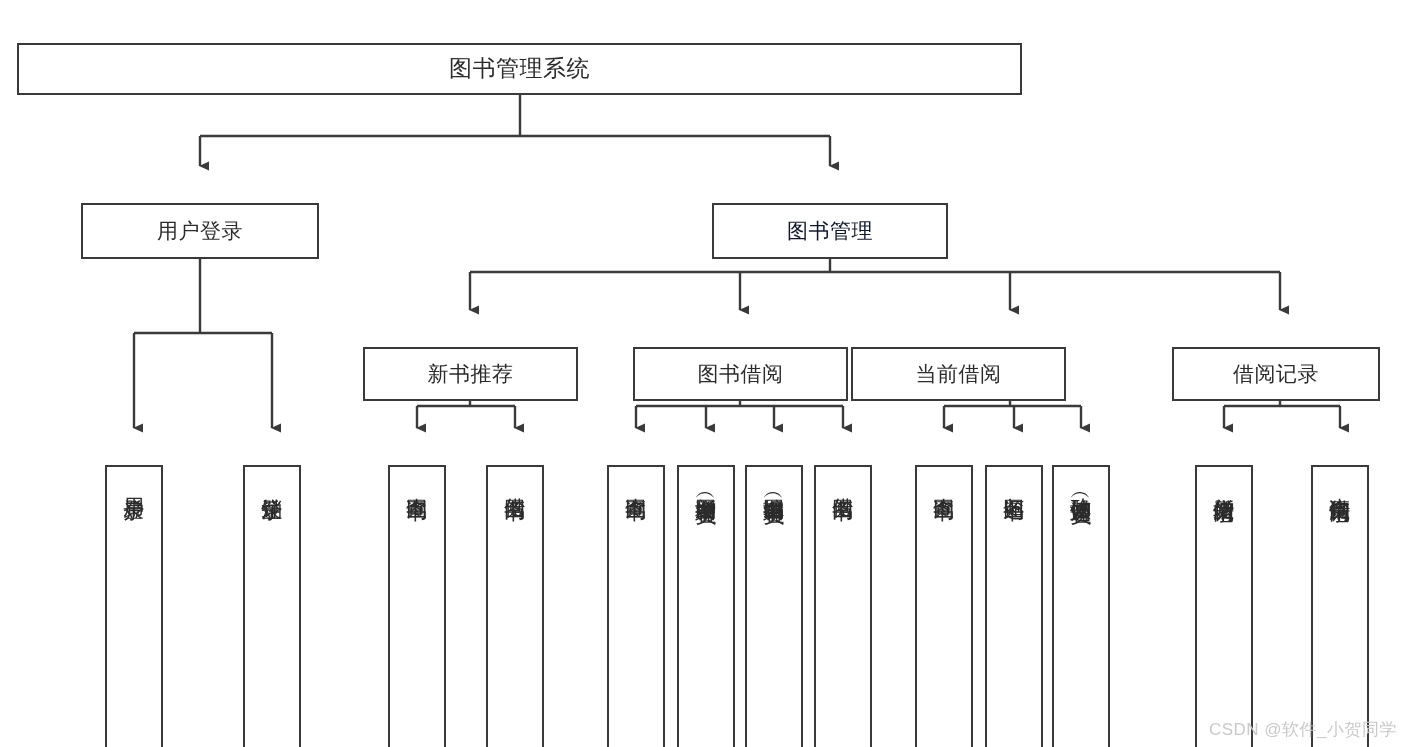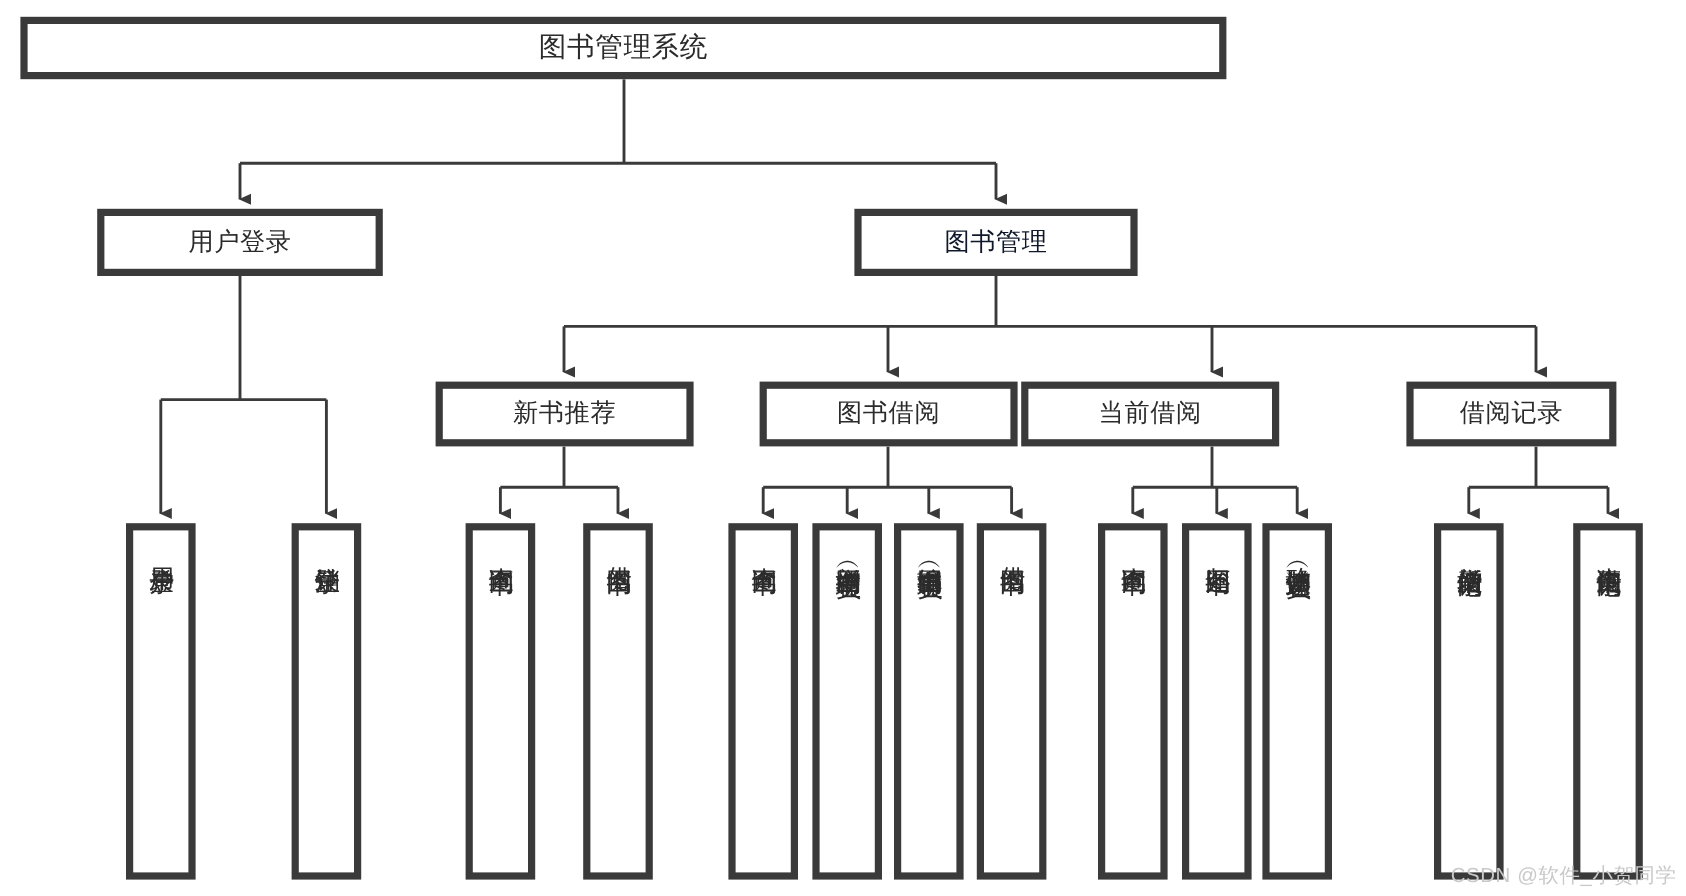--- a/index.html
+++ b/index.html
@@ -23,25 +23,26 @@
     left: 0;
     top: 0;
     width: 1405px;
     height: 747px;
     pointer-events: none;
   }
   .node {
     position: absolute;
     box-sizing: border-box;
     background: #ffffff;
-    border: 6px solid #84cc16;
+    border: 2px solid #84cc16;
     display: flex;
     align-items: center;
     justify-content: center;
     color: #2b2b2b;
+    margin-top: 29px;
   }
   .node.horiz {
     font-size: 21px;
     line-height: 1.2;
     letter-spacing: 0.5px;
   }
   .node.vert {
     align-items: flex-start;
     justify-content: center;
     padding-top: 14px;
@@ -149,21 +150,21 @@
 
   <div class="node horiz" style="left: 363px; top: 318px; width: 215px; height: 54px; border-color: rgb(58, 58, 58); background: rgb(255, 255, 255); color: rgb(43, 43, 43);">
     <span>新书推荐</span>
   </div>
   <div class="node horiz" style="left: 633px; top: 318px; width: 215px; height: 54px; border-color: rgb(58, 58, 58); background: rgb(255, 255, 255); color: rgb(43, 43, 43);">
     <span>图书借阅</span>
   </div>
   <div class="node horiz" style="left: 851px; top: 318px; width: 215px; height: 54px; border-color: rgb(58, 58, 58); background: rgb(255, 255, 255); color: rgb(43, 43, 43);">
     <span>当前借阅</span>
   </div>
-  <div class="node horiz" style="left: 1172px; top: 318px; width: 175px; height: 54px; border-color: rgb(58, 58, 58); background: rgb(255, 255, 255); color: rgb(43, 43, 43);">
+  <div class="node horiz" style="left: 1172px; top: 318px; width: 208px; height: 54px; border-color: rgb(58, 58, 58); background: rgb(255, 255, 255); color: rgb(43, 43, 43);">
     <span>借阅记录</span>
   </div>
 
   <div class="node vert" style="left: 105px; top: 436px; width: 58px; height: 297px; border-color: rgb(58, 58, 58); background: rgb(255, 255, 255); color: rgb(43, 43, 43);">
     <span class="vlabel">用户登录</span>
   </div>
   <div class="node vert" style="left: 243px; top: 436px; width: 58px; height: 297px; border-color: rgb(58, 58, 58); background: rgb(255, 255, 255); color: rgb(43, 43, 43);">
     <span class="vlabel">注销登录</span>
   </div>
   <div class="node vert" style="left: 388px; top: 436px; width: 58px; height: 297px; border-color: rgb(58, 58, 58); background: rgb(255, 255, 255); color: rgb(43, 43, 43);">

